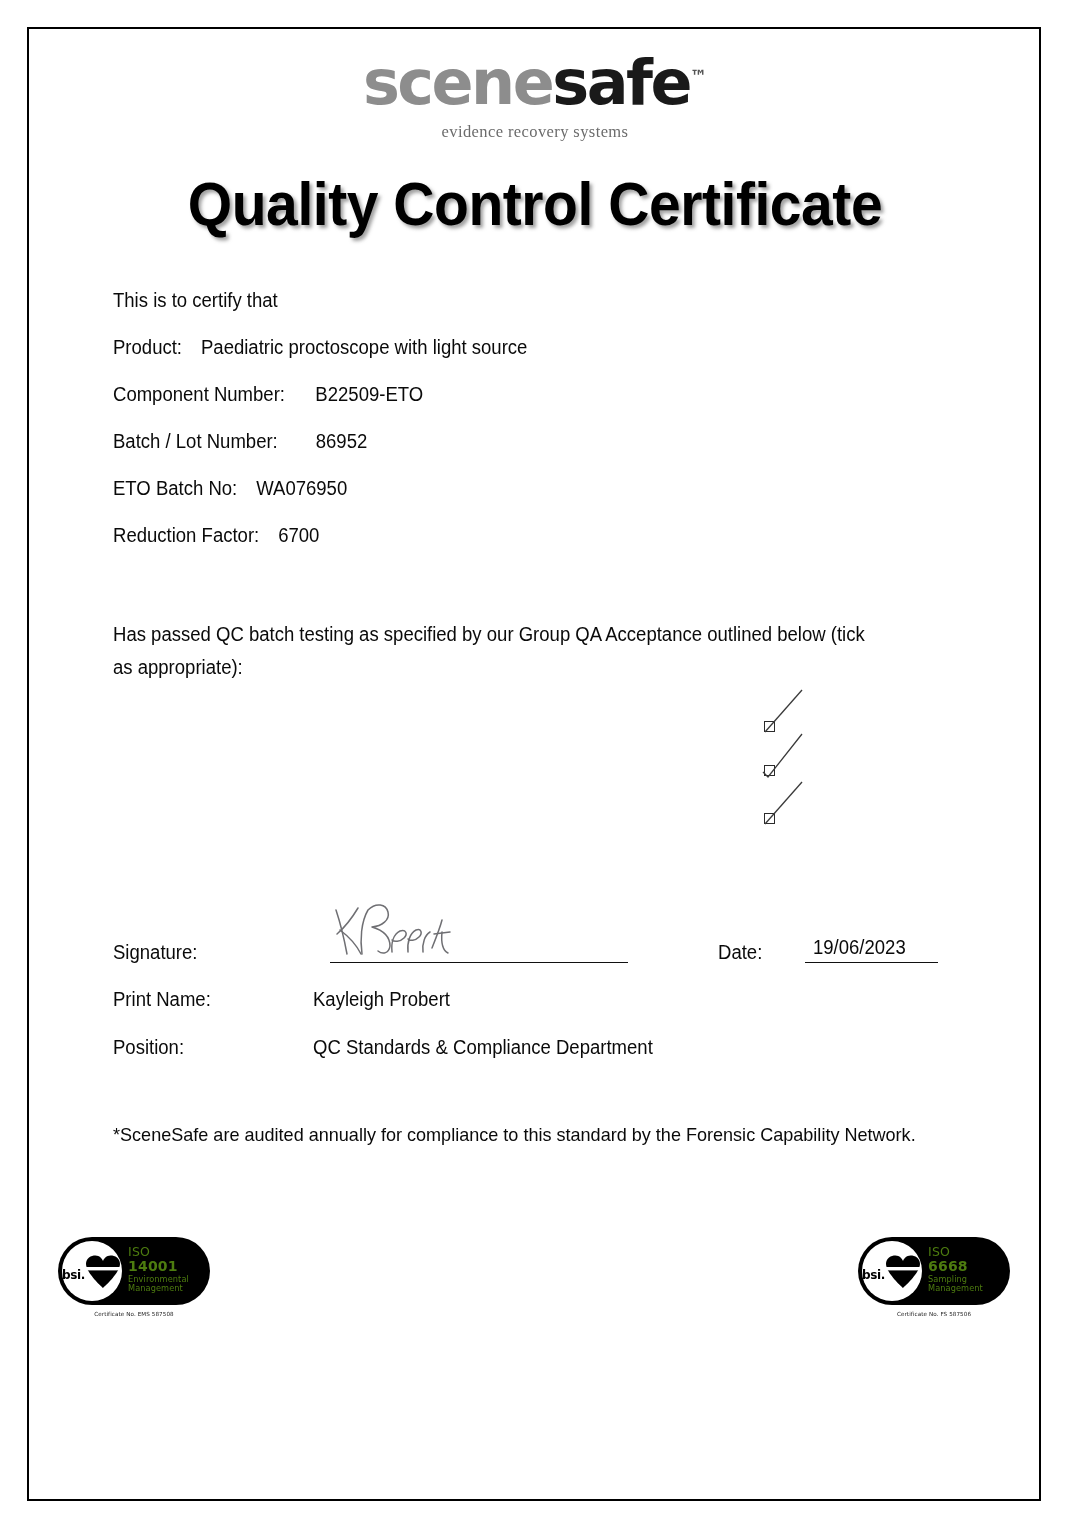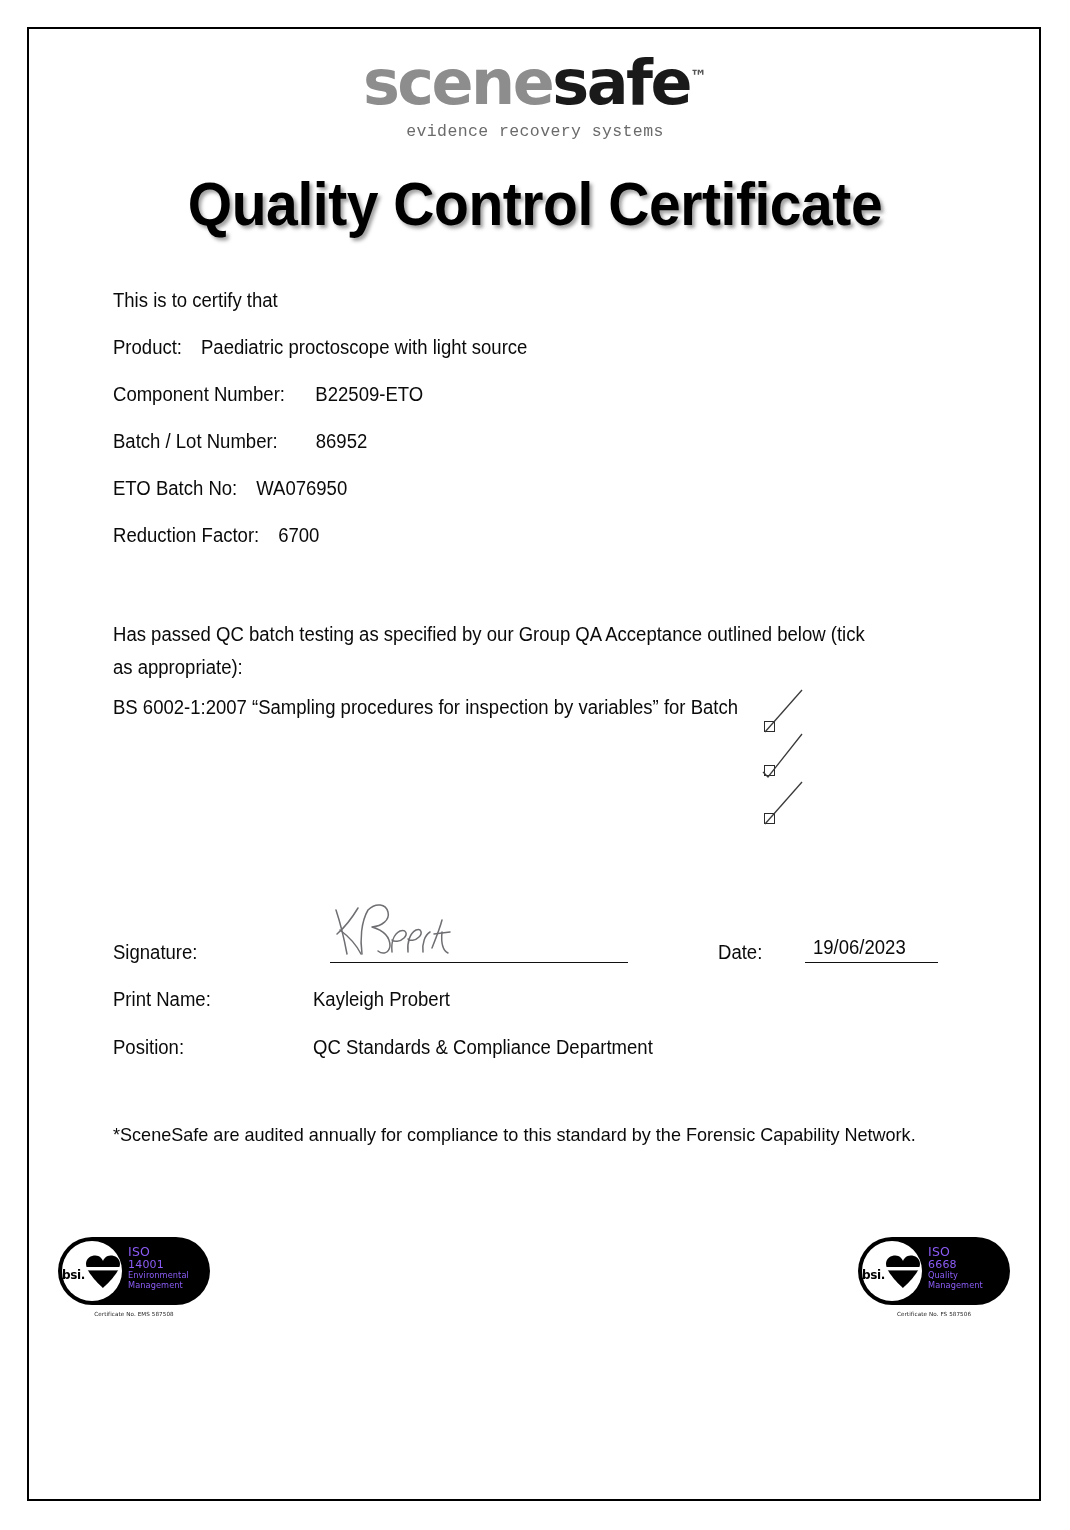--- a/index.html
+++ b/index.html
@@ -52,21 +52,21 @@
   .logo-scene { color: #8d8d8d; }
   .logo-safe  { color: #1a1a1a; }
   .logo-tm {
     font-size: 17px;
     font-weight: 700;
     vertical-align: super;
     color: #555555;
     letter-spacing: 0;
   }
   .logo-tagline {
-    font-family: Liberation Mono, monospace;
+    font-family: Liberation Serif, serif;
     font-size: 16.5px;
     color: #6b6b6b;
     letter-spacing: 0.4px;
     margin-top: 8px;
   }
 
   
   .doc-title {
     position: absolute;
     left: 0; top: 168px;
@@ -287,26 +287,26 @@
     color: #000000;
     letter-spacing: -0.4px;
     margin-top: 7px;
     line-height: 1;
   }
   .bsi-heart { margin-top: 1px; }
   .badge-text {
     position: absolute;
     left: 70px;
     top: 8px;
-    color: #8b5cf6;
+    color: #4d7c0f;
     font-family: "DejaVu Sans", sans-serif;
     line-height: 1.12;
   }
   .badge-iso { font-size: 12.5px; font-weight: 400; letter-spacing: 0.2px; }
-  .badge-num { font-size: 11px; font-weight: 400; letter-spacing: 0.2px; }
+  .badge-num { font-size: 14px; font-weight: 700; letter-spacing: 0.2px; }
   .badge-sub { font-size: 8.2px; font-weight: 400; letter-spacing: 0.1px; }
   .badge-cert {
     margin-top: 6px;
     text-align: center;
     font-family: "DejaVu Sans", sans-serif;
     font-size: 5.6px;
     color: #222222;
     letter-spacing: 0.1px;
   }
 
@@ -356,23 +356,20 @@
   <div class="field-row r-eto body-text">
     <span class="field-label">ETO Batch No:</span><span class="gap-sm"></span><span class="field-value">WA076950</span>
   </div>
 
   <div class="field-row r-reduction body-text">
     <span class="field-label">Reduction Factor:</span><span class="gap-sm"></span><span class="field-value">6700</span>
   </div>
 
   <div class="qc-intro">Has passed QC batch testing as specified by our Group QA Acceptance outlined below (tick as appropriate):</div>
 
-  <div class="criterion c1">
-    <span class="ctext">BS 6002-1:2007 “Sampling procedures for inspection by variables” for Batch</span>
-  </div>
 
   <div class="tickbox tb1">
     <div class="box"></div>
     <svg width="42" height="46" viewBox="0 0 42 46">
       <path d="M3 44 L40 2" stroke="#3a3a3a" stroke-width="1.3" fill="none"></path>
     </svg>
   </div>
   <div class="tickbox tb2">
     <div class="box"></div>
     <svg width="42" height="46" viewBox="0 0 42 46">
@@ -442,21 +439,21 @@
       <div class="badge-circle">
         <div class="bsi-word">bsi.</div>
         <svg class="bsi-heart" width="36" height="34" viewBox="0 0 36 34">
           <path d="M18 33 C18 33, 1 18, 1 9 C1 3, 6 0.5, 10.5 0.5 C14.5 0.5, 17 3.5, 18 6 C19 3.5, 21.5 0.5, 25.5 0.5 C30 0.5, 35 3, 35 9 C35 18, 18 33, 18 33 Z" fill="#000000"></path>
           <rect x="1" y="12" width="34" height="3.4" fill="#ffffff"></rect>
         </svg>
       </div>
       <div class="badge-text">
         <div class="badge-iso">ISO</div>
         <div class="badge-num">6668</div>
-        <div class="badge-sub">Quality</div>
+        <div class="badge-sub">Sampling</div>
         <div class="badge-sub">Management</div>
       </div>
     </div>
     <div class="badge-cert">Certificate No. FS 587506</div>
   </div>
 
 
 </div>
 
 </body></html>

